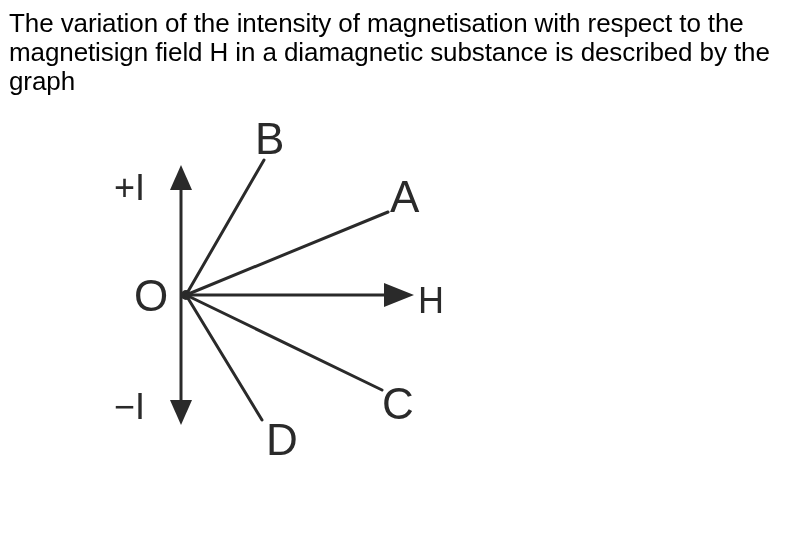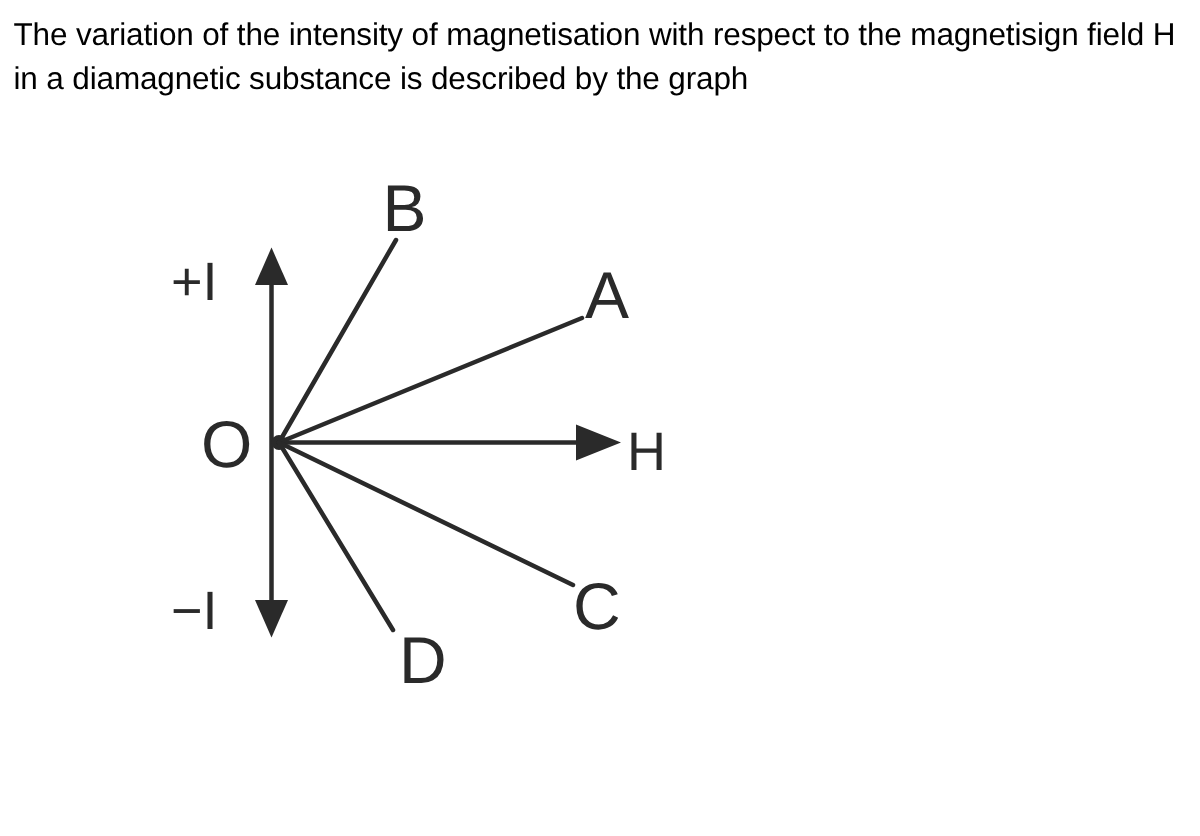--- a/index.html
+++ b/index.html
@@ -13,21 +13,21 @@
       position: relative;
       overflow: hidden;
       font-family: "Liberation Sans", sans-serif;
       color: #000000;
     }
     .question {
       position: absolute;
       left: 9px;
       top: 9px;
       width: 785px;
-      font-size: 21px;
+      font-size: 26px;
       line-height: 29px;
       letter-spacing: -0.1px;
     }
     .figure {
       position: absolute;
       left: 0;
       top: 0;
       width: 800px;
       height: 557px;
     }

